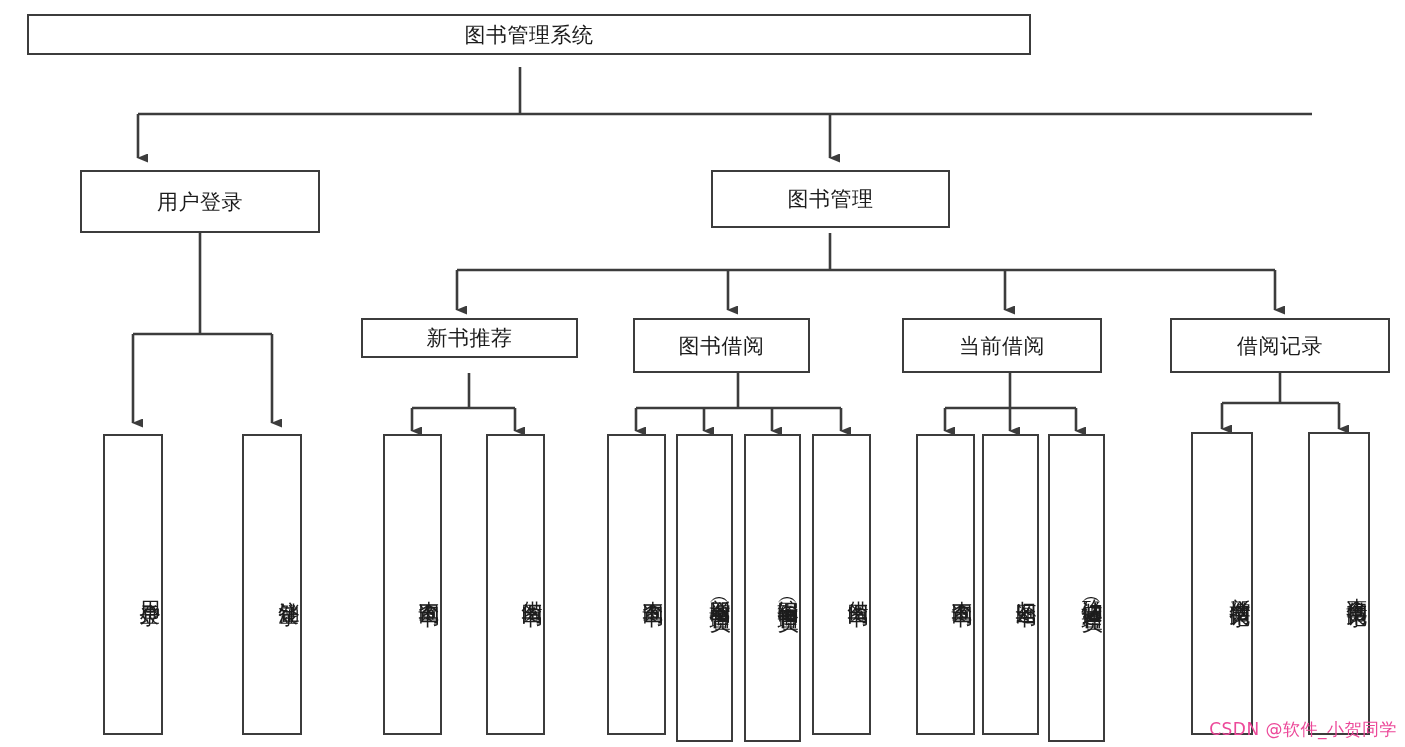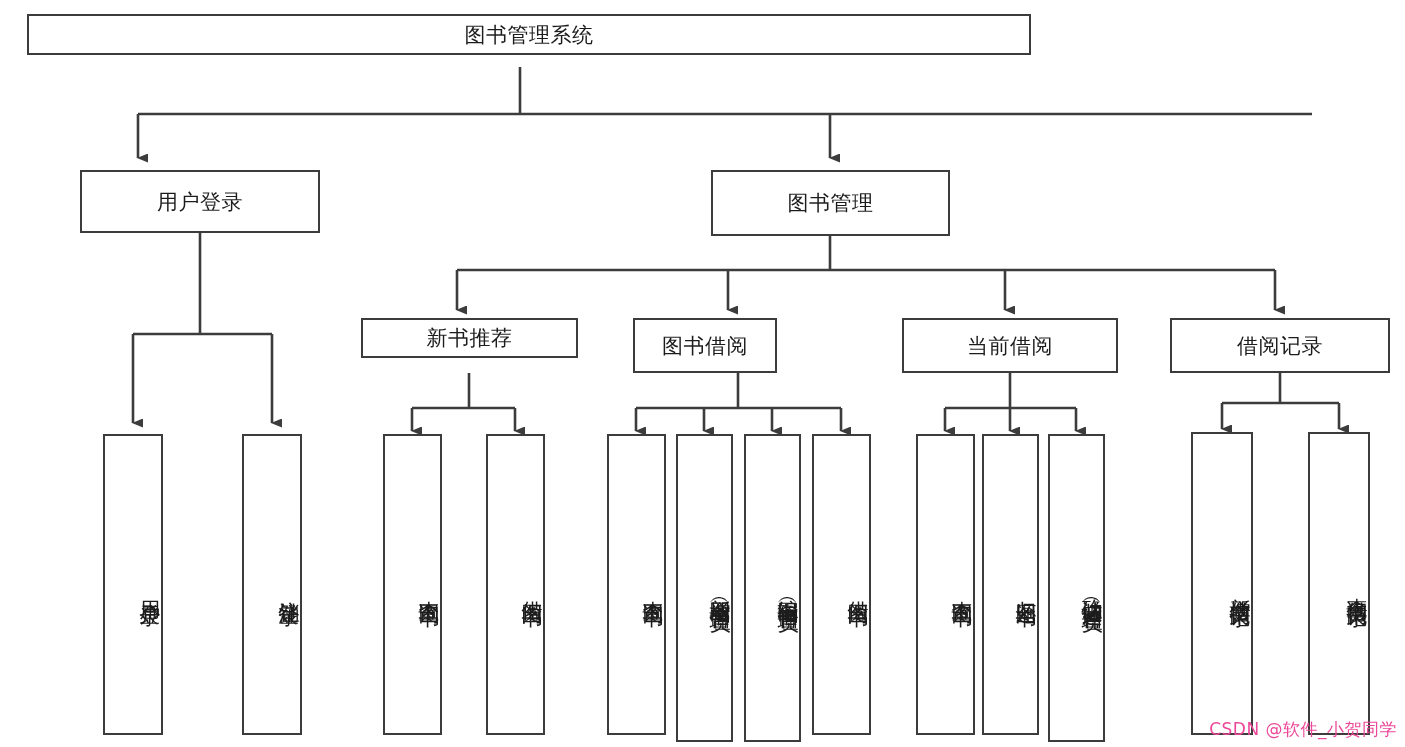--- a/index.html
+++ b/index.html
@@ -116,31 +116,31 @@
     </g>
   </svg>
 
   <div class="node horiz" style="left:27px; top:14px; width:1004px; height:41px;">
     <span class="lbl">图书管理系统</span>
   </div>
 
   <div class="node horiz" style="left:80px; top:170px; width:240px; height:63px;">
     <span class="lbl">用户登录</span>
   </div>
-  <div class="node horiz" style="left:711px; top:170px; width:239px; height:66px;">
+  <div class="node horiz" style="left:711px; top:170px; width:239px; height:58px;">
     <span class="lbl">图书管理</span>
   </div>
 
   <div class="node horiz" style="left:361px; top:318px; width:217px; height:40px;">
     <span class="lbl">新书推荐</span>
   </div>
-  <div class="node horiz" style="left:633px; top:318px; width:144px; height:55px;">
+  <div class="node horiz" style="left:633px; top:318px; width:177px; height:55px;">
     <span class="lbl">图书借阅</span>
   </div>
-  <div class="node horiz" style="left:902px; top:318px; width:216px; height:55px;">
+  <div class="node horiz" style="left:902px; top:318px; width:200px; height:55px;">
     <span class="lbl">当前借阅</span>
   </div>
   <div class="node horiz" style="left:1170px; top:318px; width:220px; height:55px;align-items:center;">
     <span class="lbl">借阅记录</span>
   </div>
 
   <div class="node vert" style="left:103px; top:434px; width:60px; height:301px;">
     <span class="lbl">用户登录</span>
   </div>
   <div class="node vert" style="left:242px; top:434px; width:60px; height:301px;">

